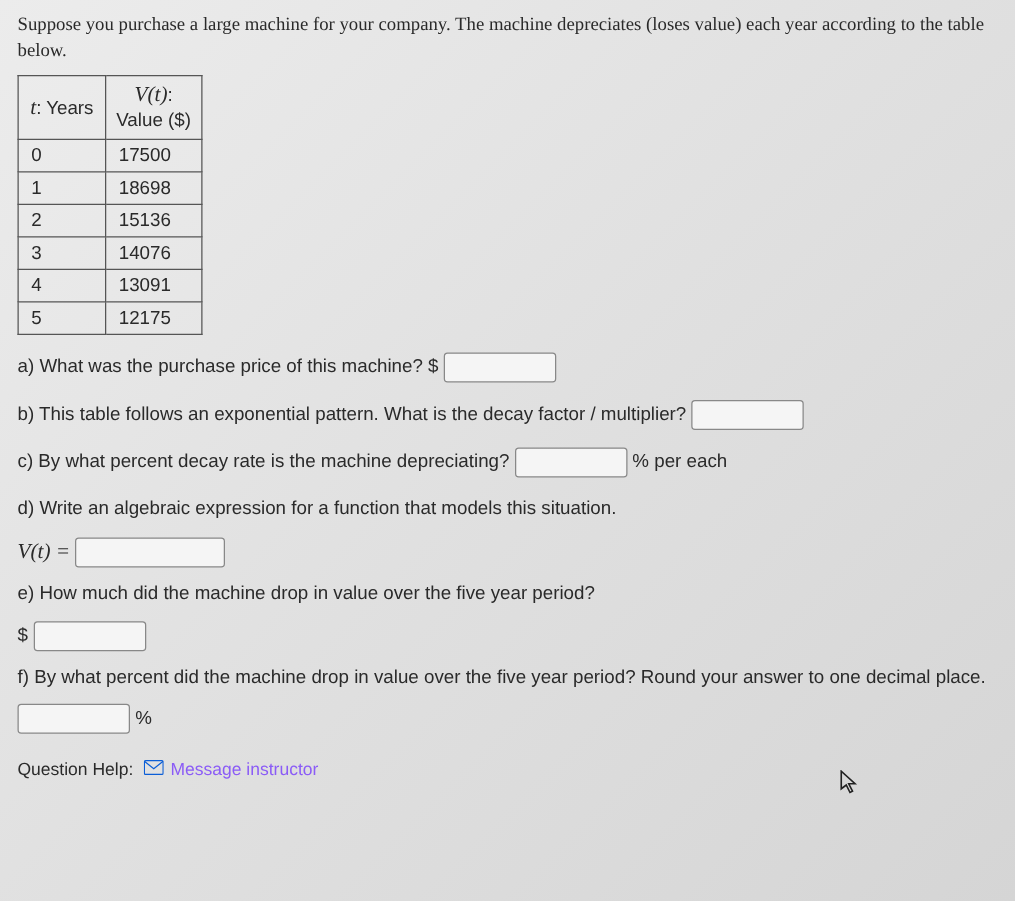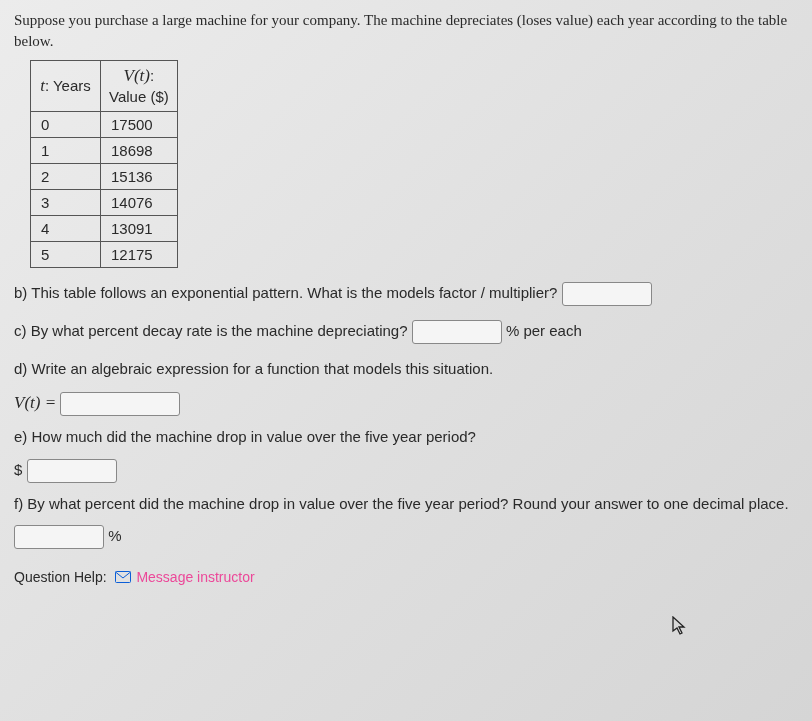--- a/index.html
+++ b/index.html
@@ -18,21 +18,21 @@
   .page {
     padding: 10px 14px 14px 14px;
   }
   .prompt {
     line-height: 1.4;
     margin-bottom: 8px;
     font-family: Liberation Serif, serif;
   }
   table.data {
     border-collapse: collapse;
-    margin: 4px 0 14px 16px;
+    margin: 4px 0 14px 0;
     background: rgba(255,255,255,0.05);
   }
   table.data th, table.data td {
     border: 1px solid #555;
     padding: 4px 10px;
     text-align: left;
     font-weight: normal;
     min-width: 70px;
   }
   table.data th {
@@ -64,21 +64,21 @@
   .func {
     font-style: italic;
     font-family: 'Times New Roman', Times, serif;
     font-size: 17px;
   }
   .help-row {
     margin-top: 20px;
     font-size: 14px;
   }
   .msg-link {
-    color: #ec4899;
+    color: #8b5cf6;
     cursor: pointer;
   }
   .mail-icon {
     display: inline-block;
     vertical-align: middle;
     margin: 0 2px 2px 4px;
   }
   .cursor {
     position: absolute;
     left: 672px;
@@ -125,23 +125,27 @@
         <td>4</td>
         <td>13091</td>
       </tr>
       <tr>
         <td>5</td>
         <td>12175</td>
       </tr>
     </tbody>
   </table>
 
+  <div class="question">
+    <span>a) What was the purchase price of this machine? $</span>
+    <input type="text" class="answer-box" style="">
+  </div>
 
   <div class="question">
-    <span>b) This table follows an exponential pattern. What is the models factor / multiplier?</span>
+    <span>b) This table follows an exponential pattern. What is the decay factor / multiplier?</span>
     <input type="text" class="answer-box" style="">
   </div>
 
   <div class="question">
     <span>c) By what percent decay rate is the machine depreciating?</span>
     <input type="text" class="answer-box" style="">
     <span>% per each</span>
   </div>
 
   <div class="question tight">

